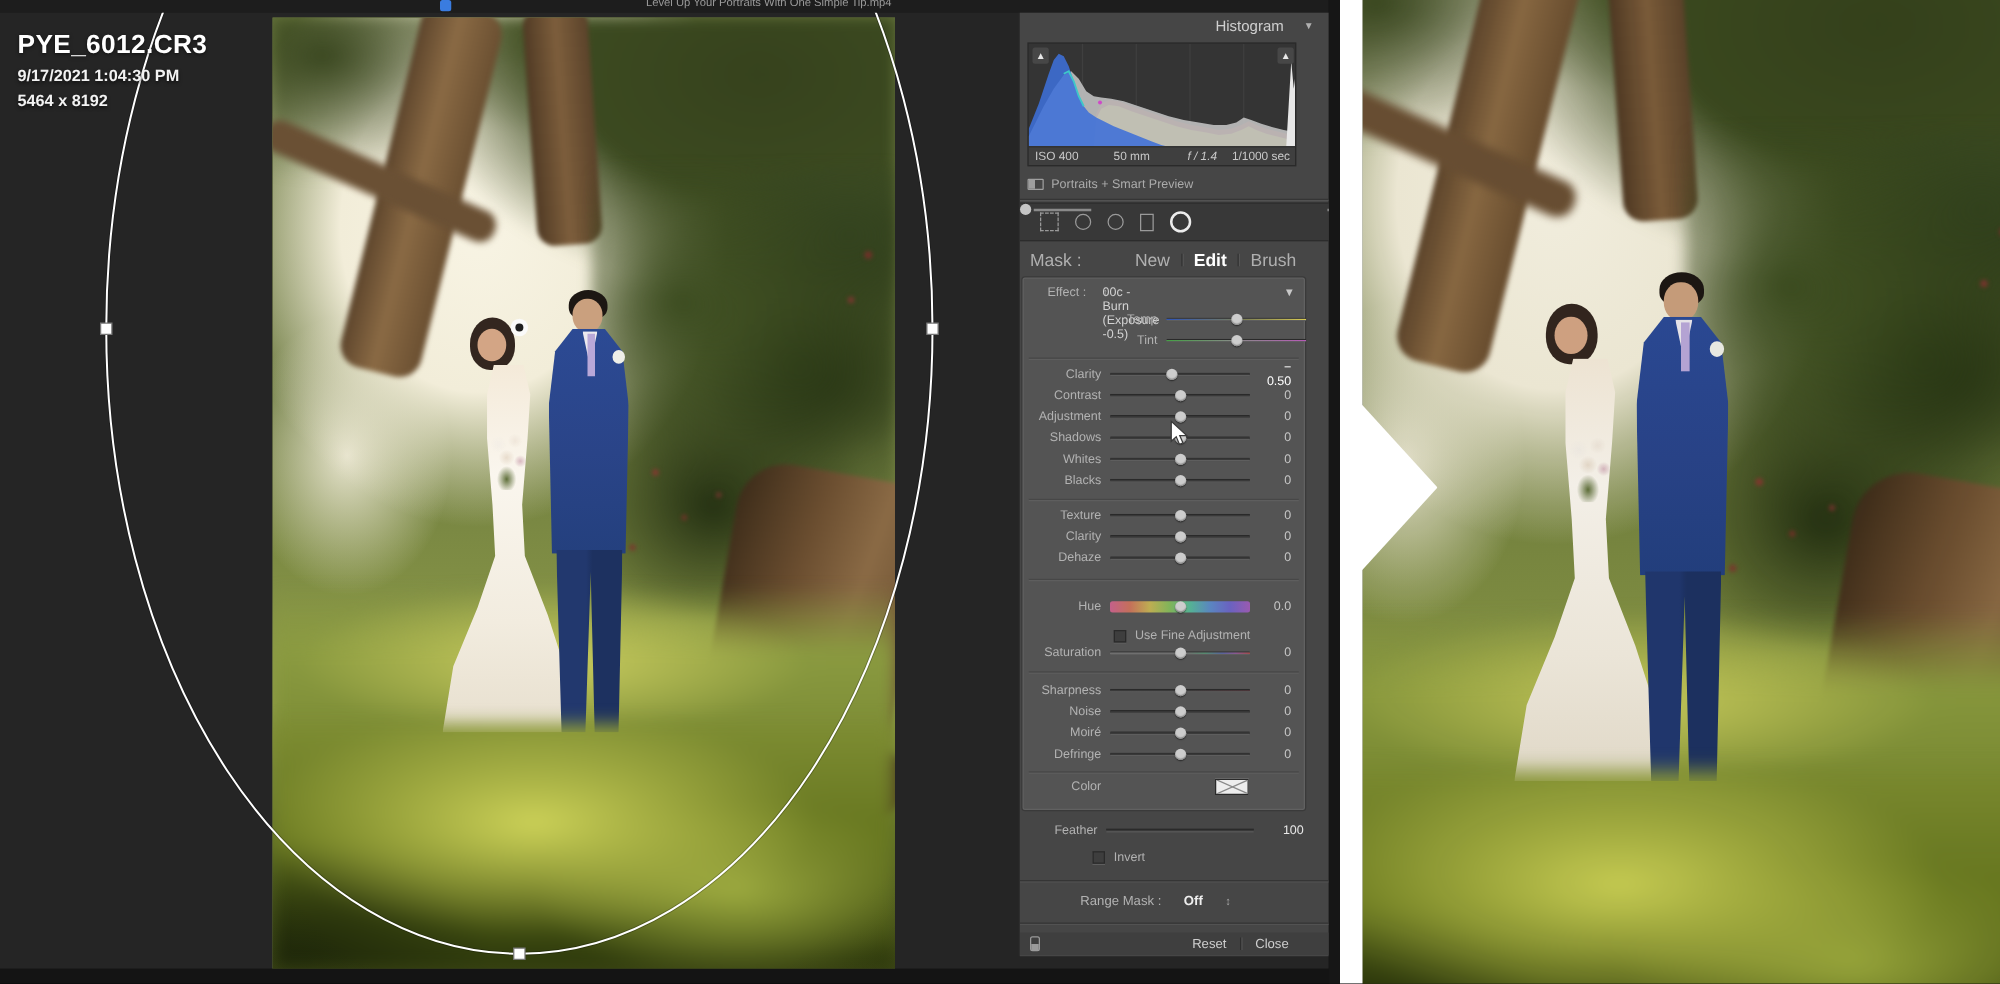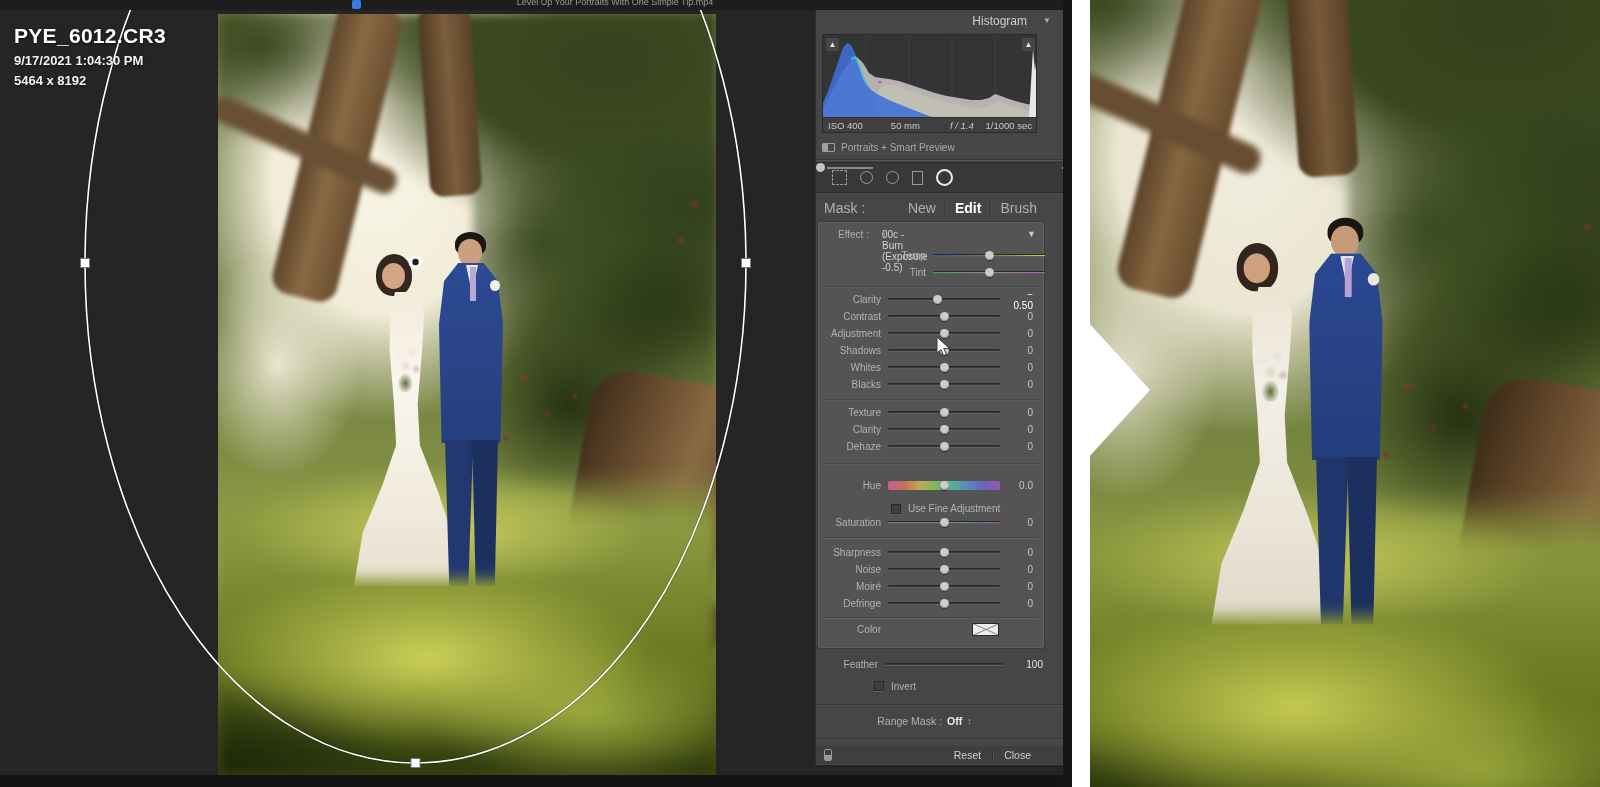--- a/index.html
+++ b/index.html
@@ -182,21 +182,21 @@
 
   
   .feather-row{left:0;top:646px;width:247px;height:17px;display:flex;align-items:center;padding-left:12px;}
   .feather-row *{position:static;}
   .f-label{width:50px;text-align:right;margin-right:7px;color:#b2b2b2;}
   .f-track{position:relative;width:118px;height:3px;background:#393939;border-top:1px solid #2a2a2a;border-bottom:1px solid #5e5e5e;}
   .f-val{margin-left:auto;padding-right:20px;color:#e8e8e8;}
   .invert-row{left:58px;top:668px;height:16px;display:flex;align-items:center;}
   .invert-row *{position:static;}
   .d2{top:694px;}
-  .rm-row{left:0;top:702px;width:217px;height:18px;display:flex;align-items:center;justify-content:center;gap:5px;font-size:10.5px;}
+  .rm-row{left:0;top:702px;width:217px;height:18px;display:flex;align-items:center;justify-content:center;gap:18px;font-size:10.5px;}
   .rm-row *{position:static;}
   .rm-label{color:#b2b2b2;} .rm-val{color:#ededed;font-weight:bold;} .rm-ud{color:#aaa;font-size:9px;}
   .d3{top:728px;}
   .foot-row{left:0;top:736px;width:247px;height:18px;background:#3f3f3f;display:flex;align-items:center;
     justify-content:flex-end;gap:11px;padding-right:32px;font-size:10.5px;color:#cfcfcf;}
   .foot-row *{position:static;}
   .f-switch{position:absolute;left:8px;top:3px;width:8px;height:12px;border:1px solid #9a9a9a;border-radius:2px;
     background:linear-gradient(180deg,transparent 0 50%,#9a9a9a 50%);}
   .f-div{width:1px;height:10px;background:#2e2e2e;box-shadow:1px 0 0 #575757;}
 

